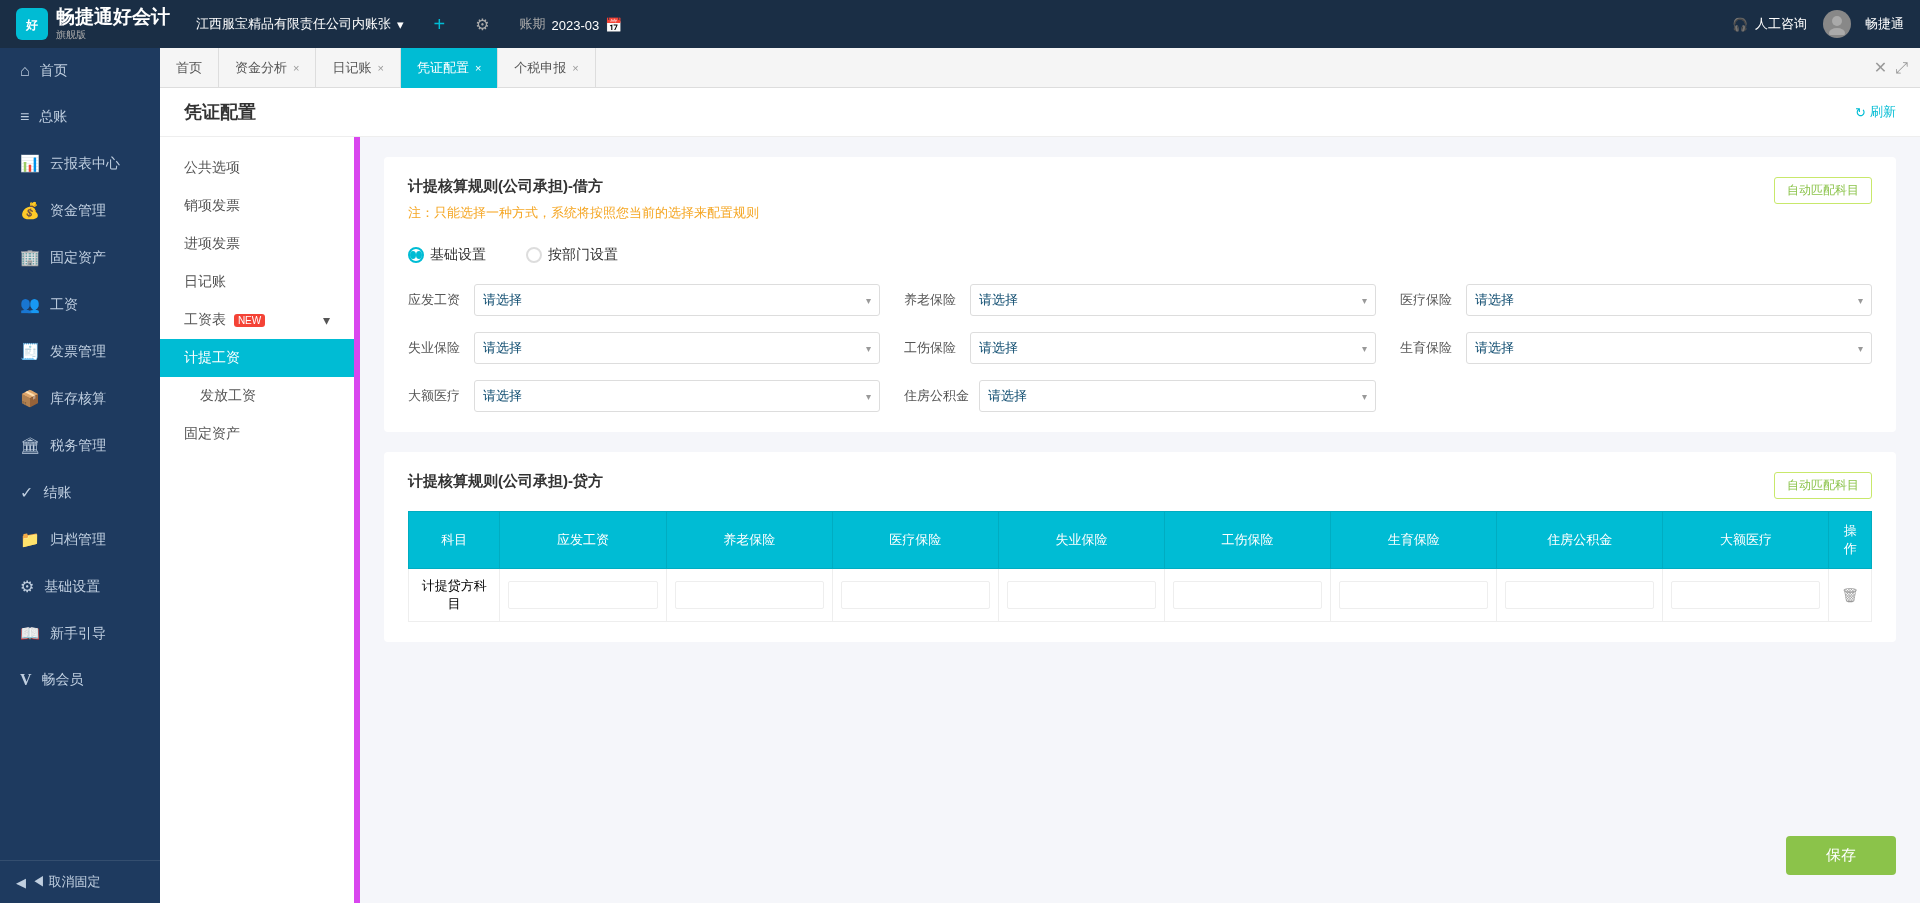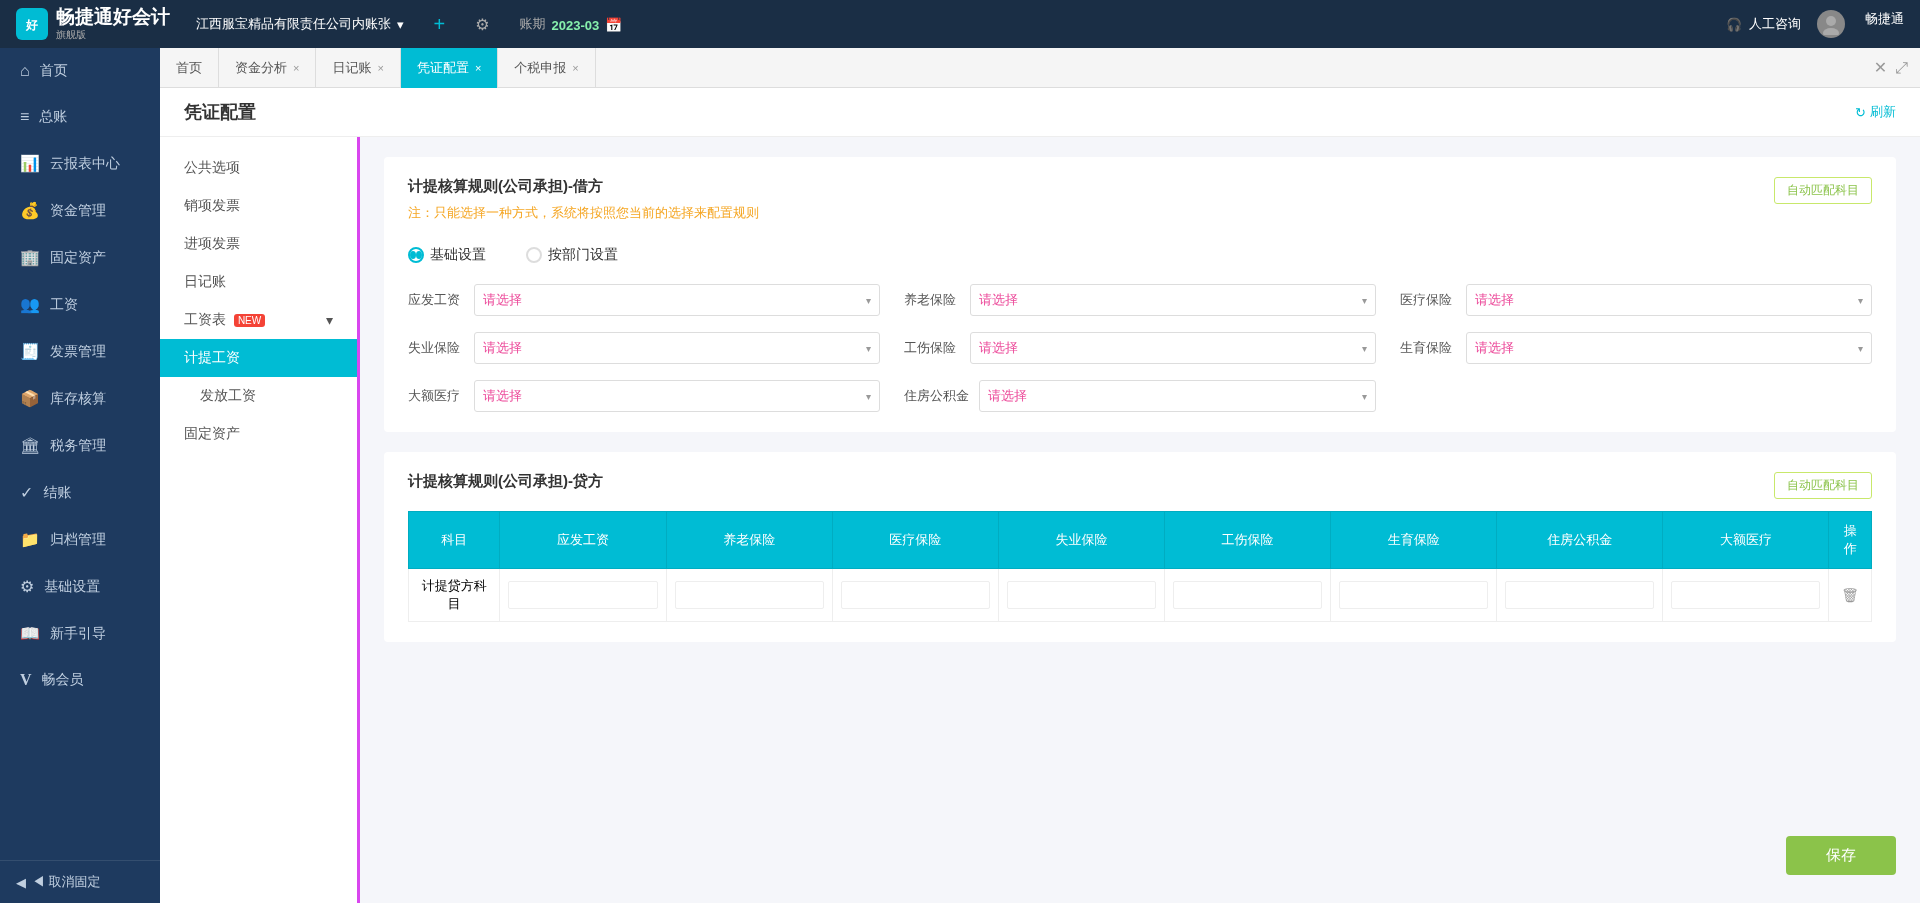--- a/index.html
+++ b/index.html
@@ -36,21 +36,21 @@
       align-items: center;
       gap: 30px;
       padding-left: 20px;
     }
     .company-select {
       display: flex; align-items: center; gap: 6px;
       color: white; font-size: 13px; cursor: pointer;
     }
     .period-area { display: flex; align-items: flex-end; gap: 6px; }
     .top-right { display: flex; align-items: center; gap: 16px; color: white; font-size: 13px; }
-    .user-area { display: flex; align-items: flex-start; gap: 20px; cursor: pointer; }
+    .user-area { display: flex; align-items: center; gap: 14px; cursor: pointer; }
     .avatar { width: 28px; height: 28px; border-radius: 50%; background: #888; display: flex; align-items: center; justify-content: center; }
 
     
     .main-layout {
       display: flex;
       flex: 1;
       overflow: hidden;
     }
 
     
@@ -157,21 +157,21 @@
     .inner-layout {
       flex: 1;
       display: flex;
       overflow: hidden;
     }
 
     
     .left-nav {
       width: 200px;
       background: white;
-      border-right: 3px solid #d946ef;
+      border-right: 6px solid #d946ef;
       padding: 12px 0;
       flex-shrink: 0;
       overflow-y: auto;
     }
     .left-nav-item {
       padding: 10px 24px;
       font-size: 14px;
       color: #555;
       cursor: pointer;
       position: relative;
@@ -273,21 +273,21 @@
       height: 32px;
       border: 1px solid #ddd;
       border-radius: 3px;
       padding: 0 8px;
       font-size: 13px;
       color: #999;
       background: white;
       display: flex; align-items: center; justify-content: space-between;
       cursor: pointer;
     }
-    .form-select .placeholder { color: #ec4899; }
+    .form-select .placeholder { color: #0c4a6e; }
     .chevron-down { font-size: 10px; color: #999; }
 
     
     .table-wrap {
       margin-top: 8px;
     }
     .data-table {
       width: 100%;
       border-collapse: collapse;
       font-size: 13px;
@@ -362,21 +362,21 @@
   </div>
   <div class="top-bar-middle">
     <div class="company-select">
       <span>江西服宝精品有限责任公司内账张</span>
       <span>▾</span>
     </div>
     <div style="color:#00bcd4;font-size:20px;cursor:pointer;">+</div>
     <div style="color:#aaa;font-size:16px;cursor:pointer;">⚙</div>
     <div class="period-area">
       <span style="color:#aaa;font-size:13px;">账期</span>
-      <span style="color:#86efac;font-size:13px;font-weight:bold;">2023-03</span>
+      <span style="color:#ffffff;font-size:13px;">2023-03</span>
       <span style="color:#00bcd4;font-size:14px;cursor:pointer;">📅</span>
     </div>
   </div>
   <div class="top-right">
     <div style="display:flex;align-items:center;gap:6px;cursor:pointer;">
       <span>🎧</span>
       <span>人工咨询</span>
     </div>
     <div class="user-area">
       <div class="avatar">

